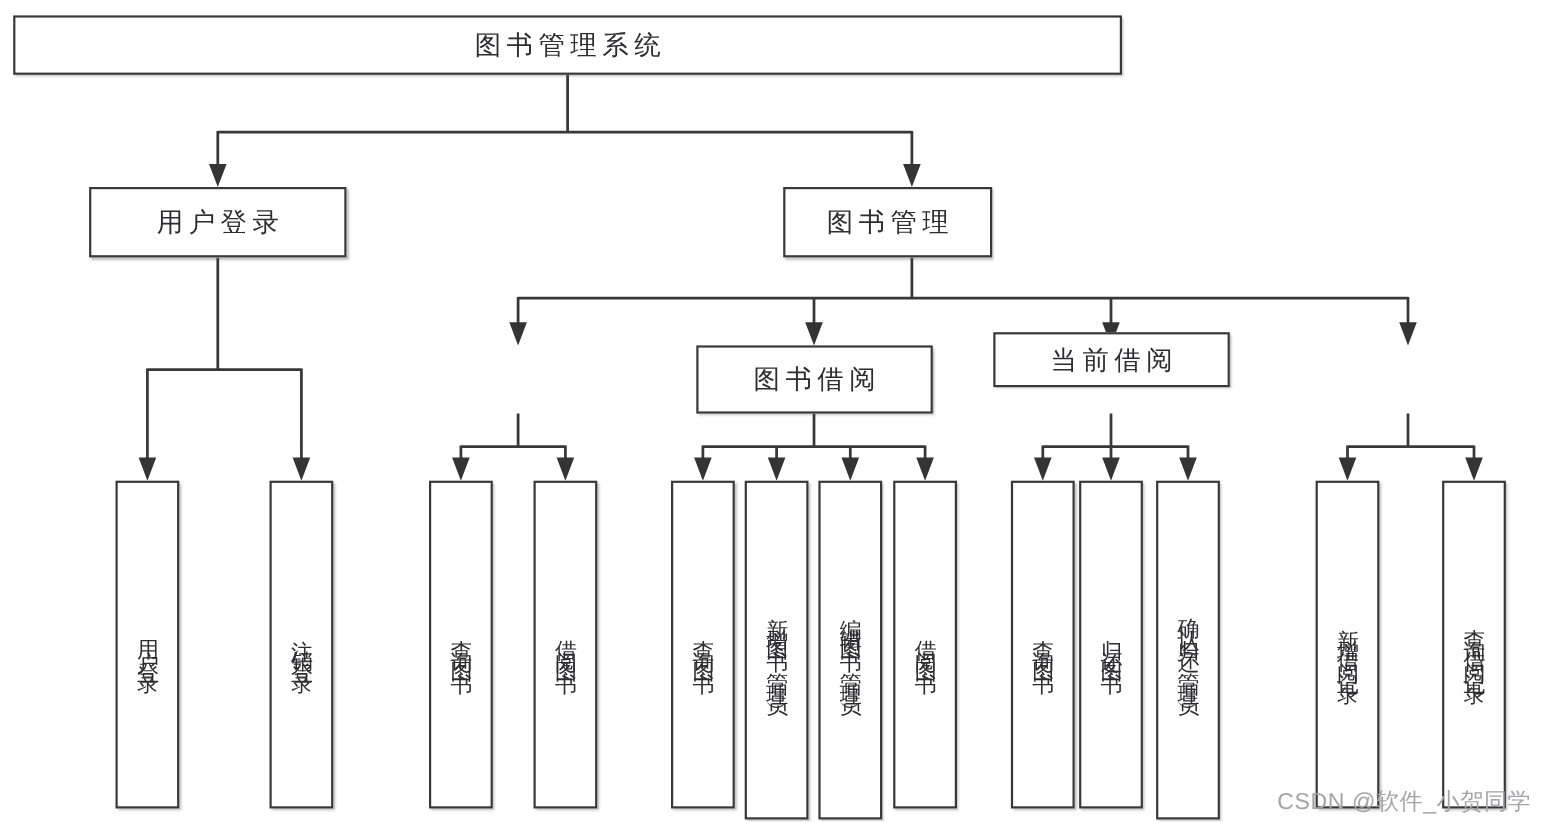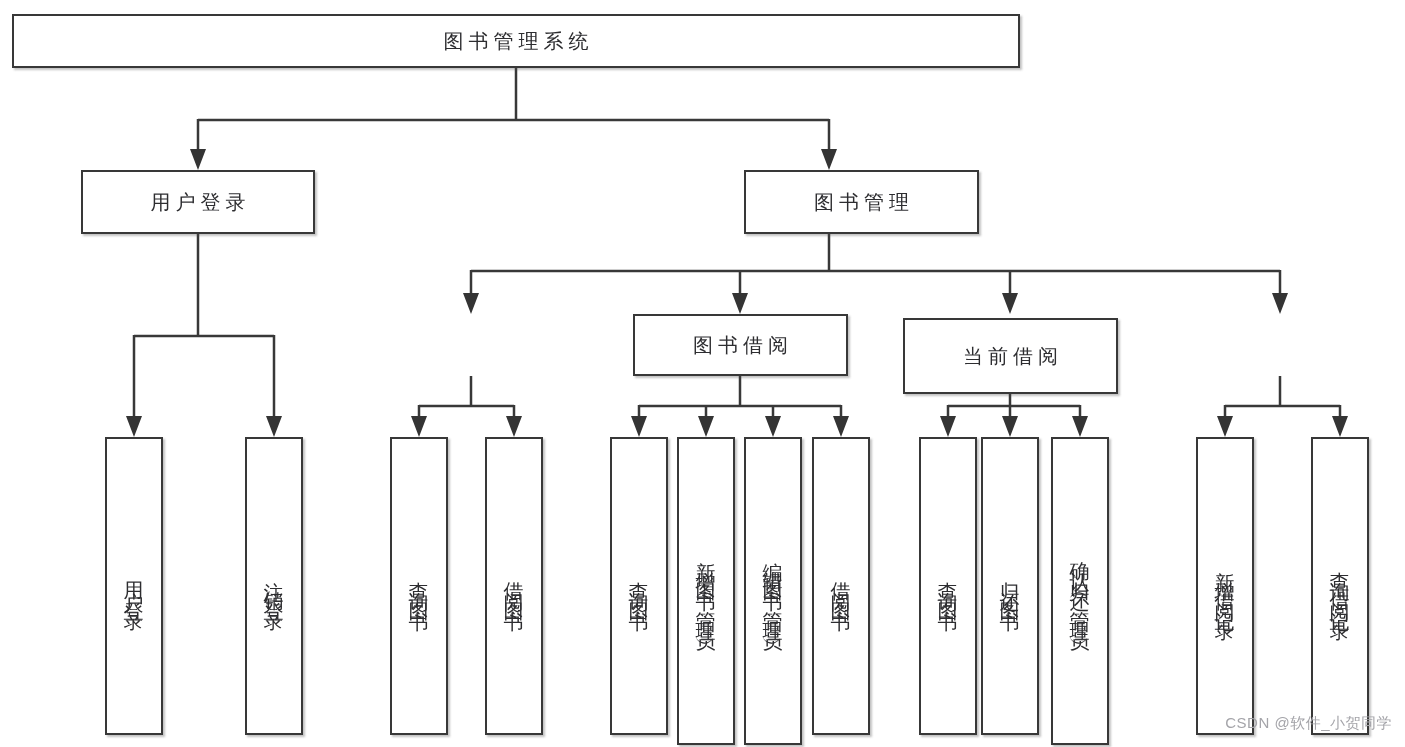--- a/index.html
+++ b/index.html
@@ -27,38 +27,38 @@
     box-sizing: border-box;
     border: 2.5px solid #383838;
     background: #ffffff;
     color: #2d2d30;
     display: flex;
     align-items: center;
     justify-content: center;
     box-shadow: 2px 2px 2px rgba(80,80,80,0.35);
   }
   .h-box {
-    font-size: 20px;
+    font-size: 24px;
     letter-spacing: 5px;
     text-indent: 5px;
     white-space: nowrap;
     font-family: Liberation Serif, serif;
   }
   .v-box {
     writing-mode: vertical-rl;
     text-orientation: mixed;
     font-size: 20px;
     letter-spacing: 10px;
     line-height: 1;
   }
   .watermark {
     position: absolute;
     top: 714px;
     right: 13px;
-    font-size: 15px;
+    font-size: 21px;
     color: #a4a4a9;
     letter-spacing: 0.5px;
     white-space: nowrap;
   }
 </style>
 </head>
 <body>
 
 <div class="stage">
 
@@ -82,24 +82,24 @@
                M773 437 L765 416 L781 416 Z  M841 437 L833 416 L849 416 Z
                M948 437 L940 416 L956 416 Z  M1010 437 L1002 416 L1018 416 Z
                M1080 437 L1072 416 L1088 416 Z
                M1225 437 L1217 416 L1233 416 Z  M1340 437 L1332 416 L1348 416 Z"></path>
     </g>
   </svg>
 
   <div class="box h-box" style="left:12px; top:14px; width:1008px; height:54px;">图书管理系统</div>
 
   <div class="box h-box" style="left:81px; top:170px; width:234px; height:64px;">用户登录</div>
-  <div class="box h-box" style="left:712px; top:170px; width:235px; height:64px;margin-left:32px;">图书管理</div>
+  <div class="box h-box" style="left:712px; top:170px; width:190px; height:64px;">图书管理</div>
 
   <div class="box h-box" style="left:633px; top:314px; width:215px; height:62px;">图书借阅</div>
-  <div class="box h-box" style="left:903px; top:318px; width:215px; height:76px;">当前借阅</div>
+  <div class="box h-box" style="left:903px; top:302px; width:215px; height:50px;">当前借阅</div>
 
   <div class="box v-box" style="left:105px; top:437px; width:58px; height:298px;">用户登录</div>
   <div class="box v-box" style="left:245px; top:437px; width:58px; height:298px;">注销登录</div>
 
   <div class="box v-box" style="left:390px; top:437px; width:58px; height:298px;">查询图书</div>
   <div class="box v-box" style="left:485px; top:437px; width:58px; height:298px;">借阅图书</div>
 
   <div class="box v-box" style="left:610px; top:437px; width:58px; height:298px;">查询图书</div>
   <div class="box v-box" style="left:677px; top:437px; width:58px; height:308px;">新增图书（管理员）</div>
   <div class="box v-box" style="left:744px; top:437px; width:58px; height:308px;">编辑图书（管理员）</div>

